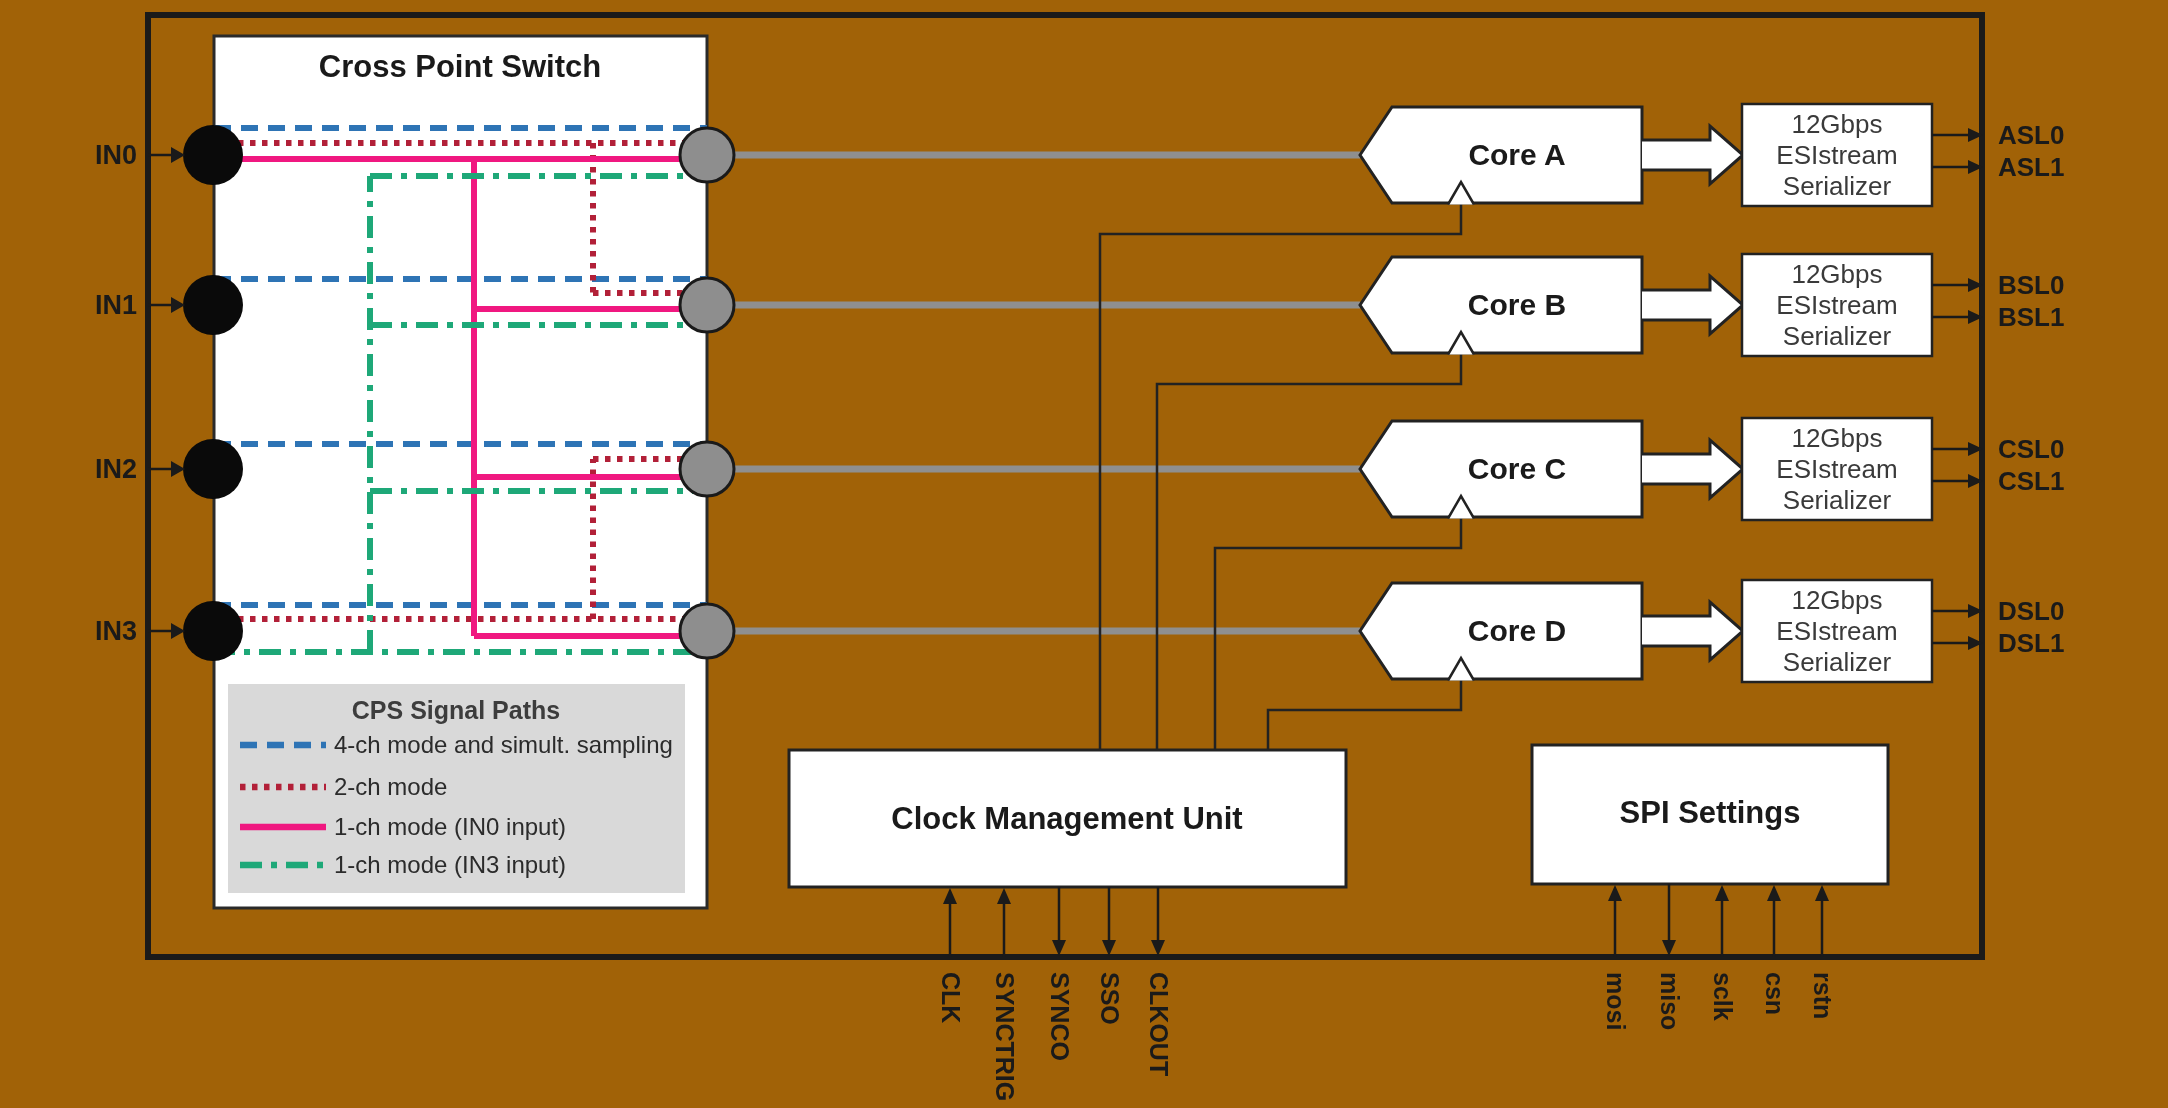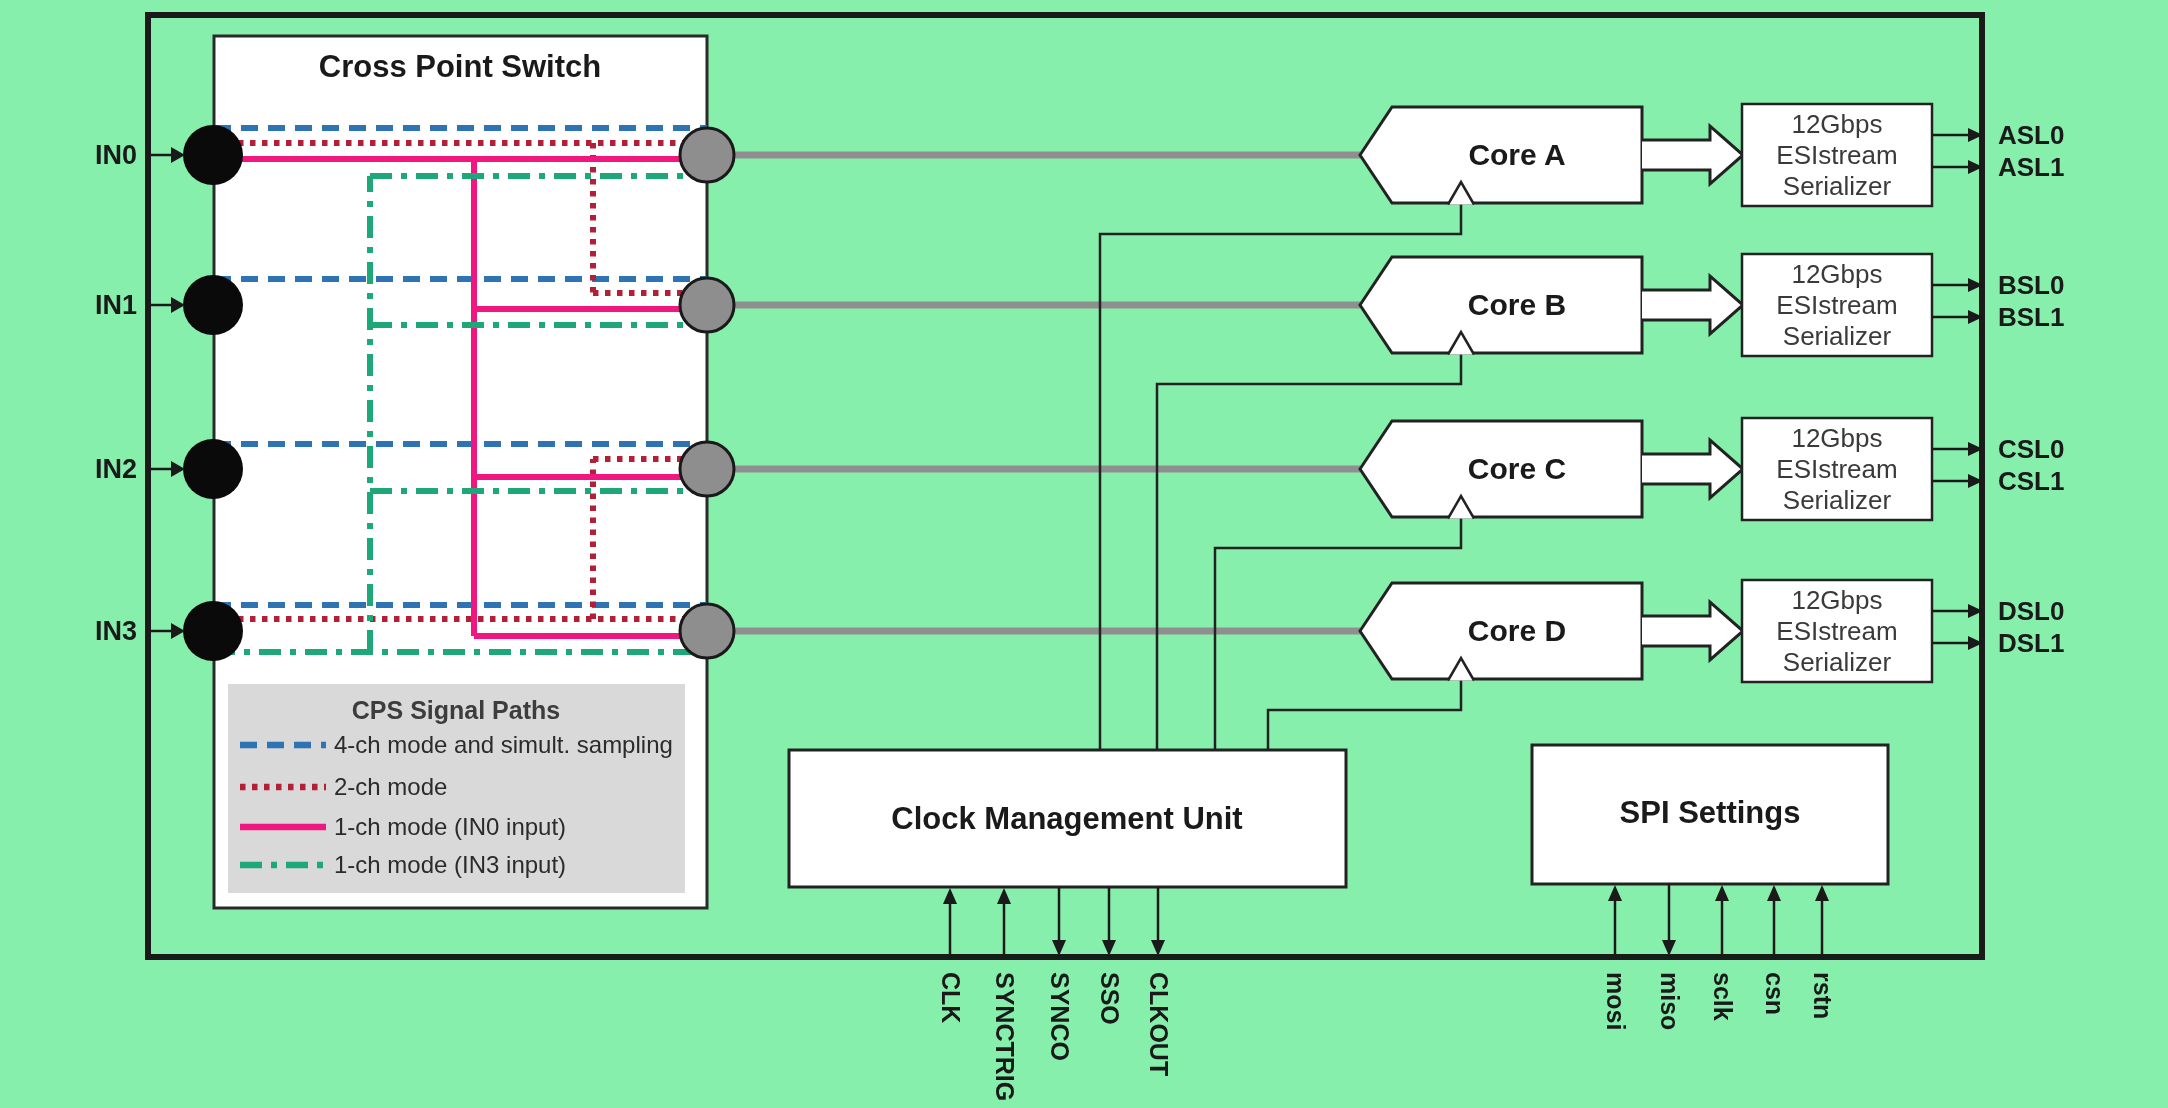--- a/index.html
+++ b/index.html
@@ -1,16 +1,16 @@
 <!DOCTYPE html>
 <html><head>
 <meta charset="utf-8">
 <style>
   html,body{margin:0;padding:0;background:#ffffff;}
-  .stage{position:relative;width:2168px;height:1108px;background:#86efac;overflow:hidden;}
+  .stage{position:relative;width:2168px;height:1108px;background:#a16207;overflow:hidden;}
   svg text{font-family:"Liberation Sans", sans-serif;fill:#1a1a1a;}
   .title-lg{font-size:31px;font-weight:600;}
   .core-lbl{font-size:30px;font-weight:600;}
   .in-lbl{font-size:27px;font-weight:600;}
   .out-lbl{font-size:26px;font-weight:600;}
   .ser-txt{font-size:26px;font-weight:400;fill:#3a3a3a;}
   .leg-title{font-size:25px;font-weight:600;fill:#3d3d3d;}
   .leg-txt{font-size:24px;font-weight:400;fill:#2b2b2b;}
   .pin-lbl{font-size:25px;font-weight:600;}
 </style>

